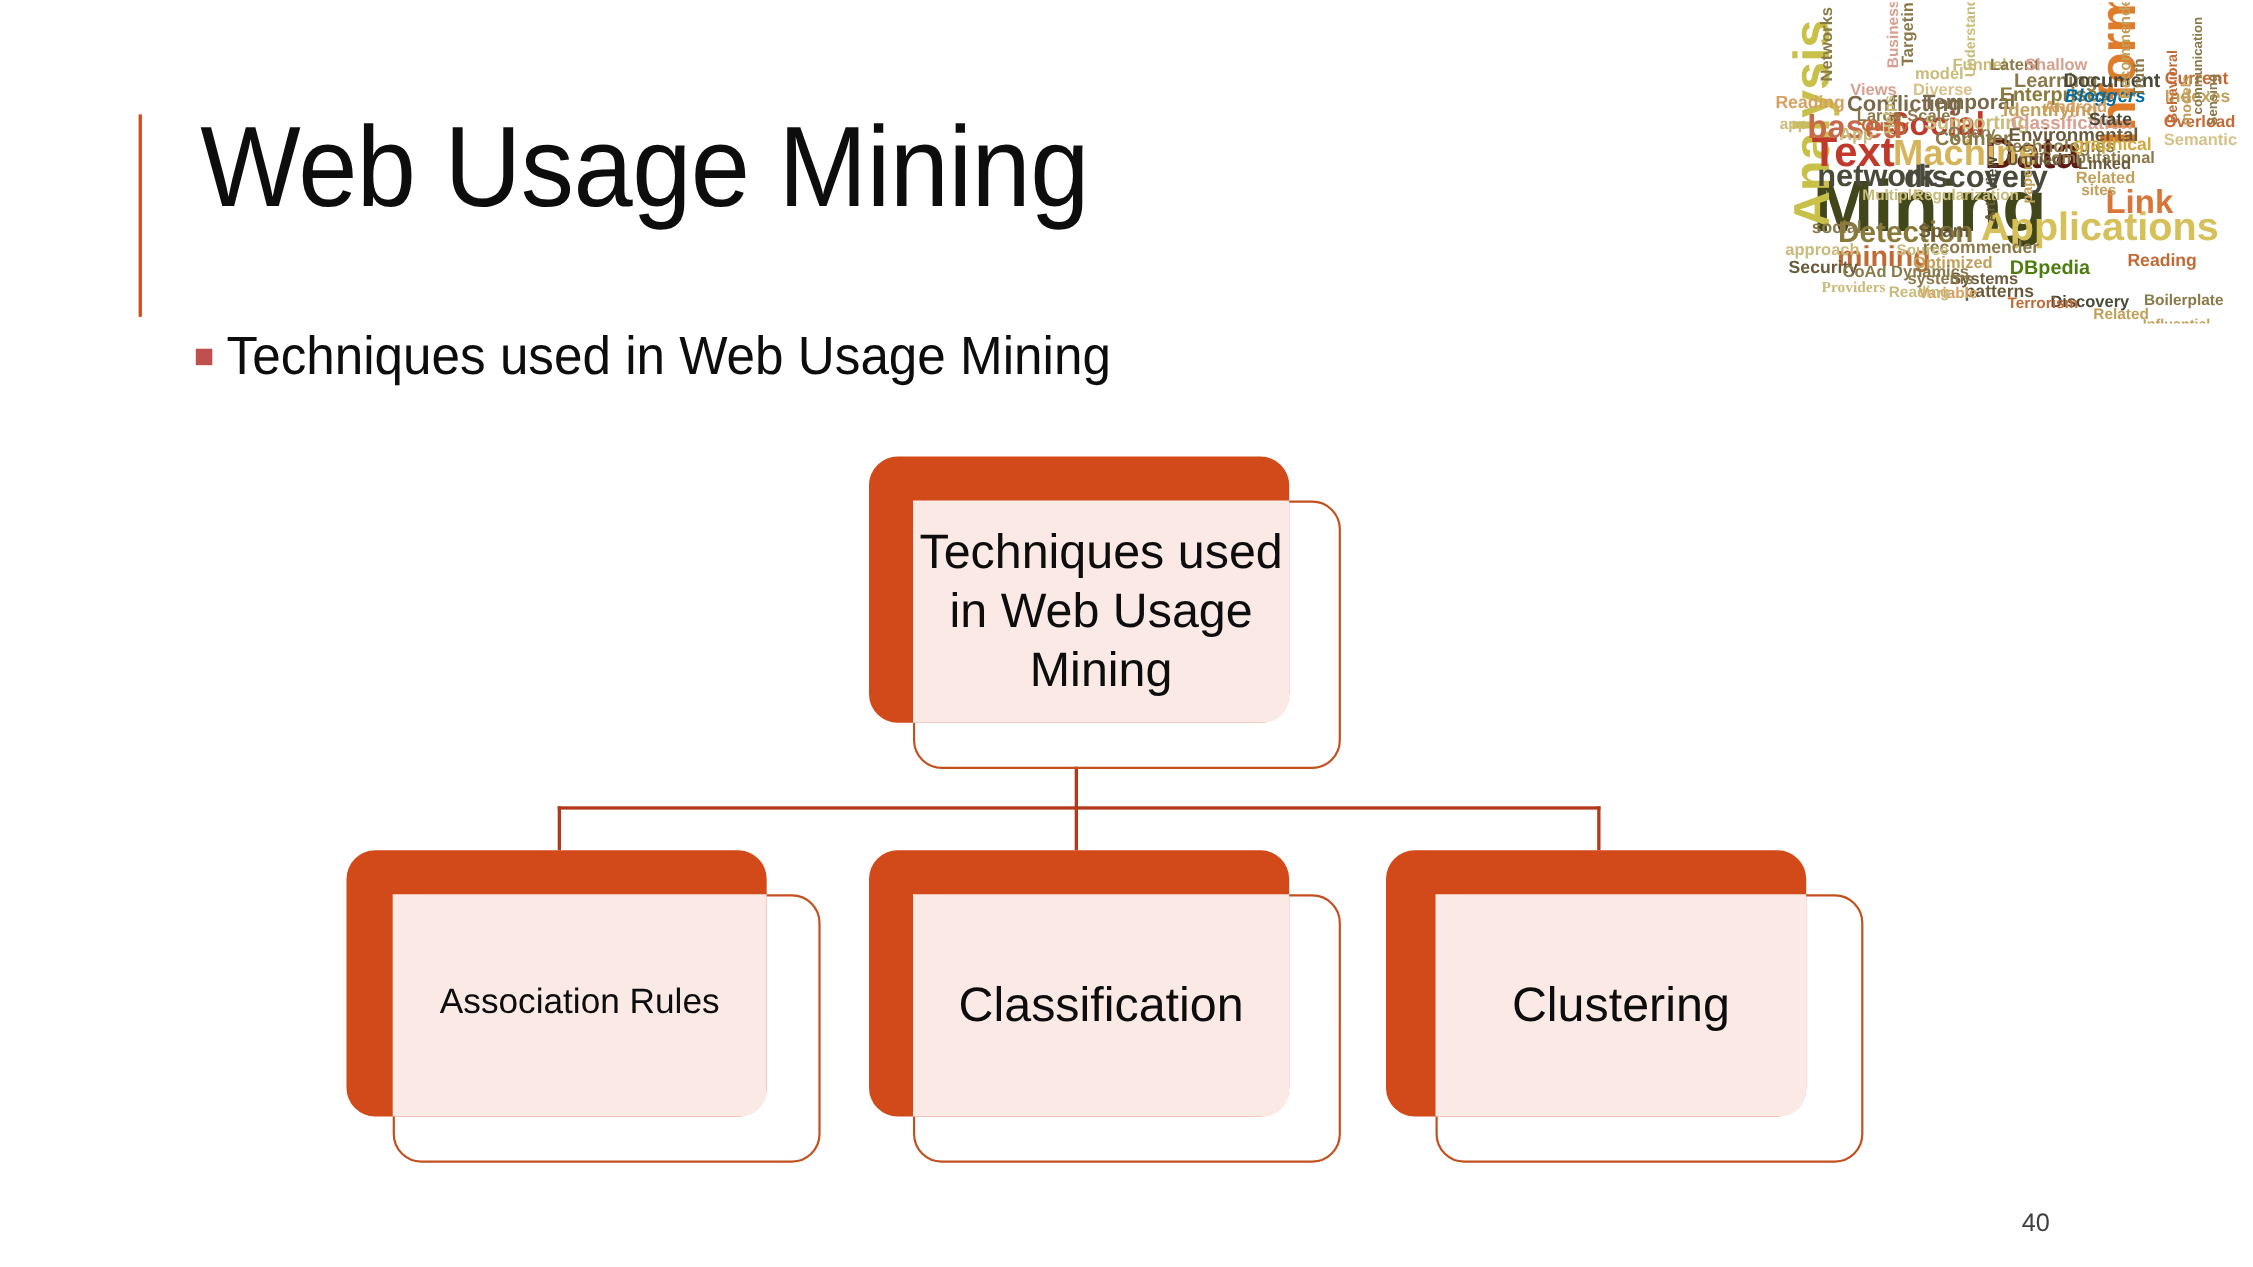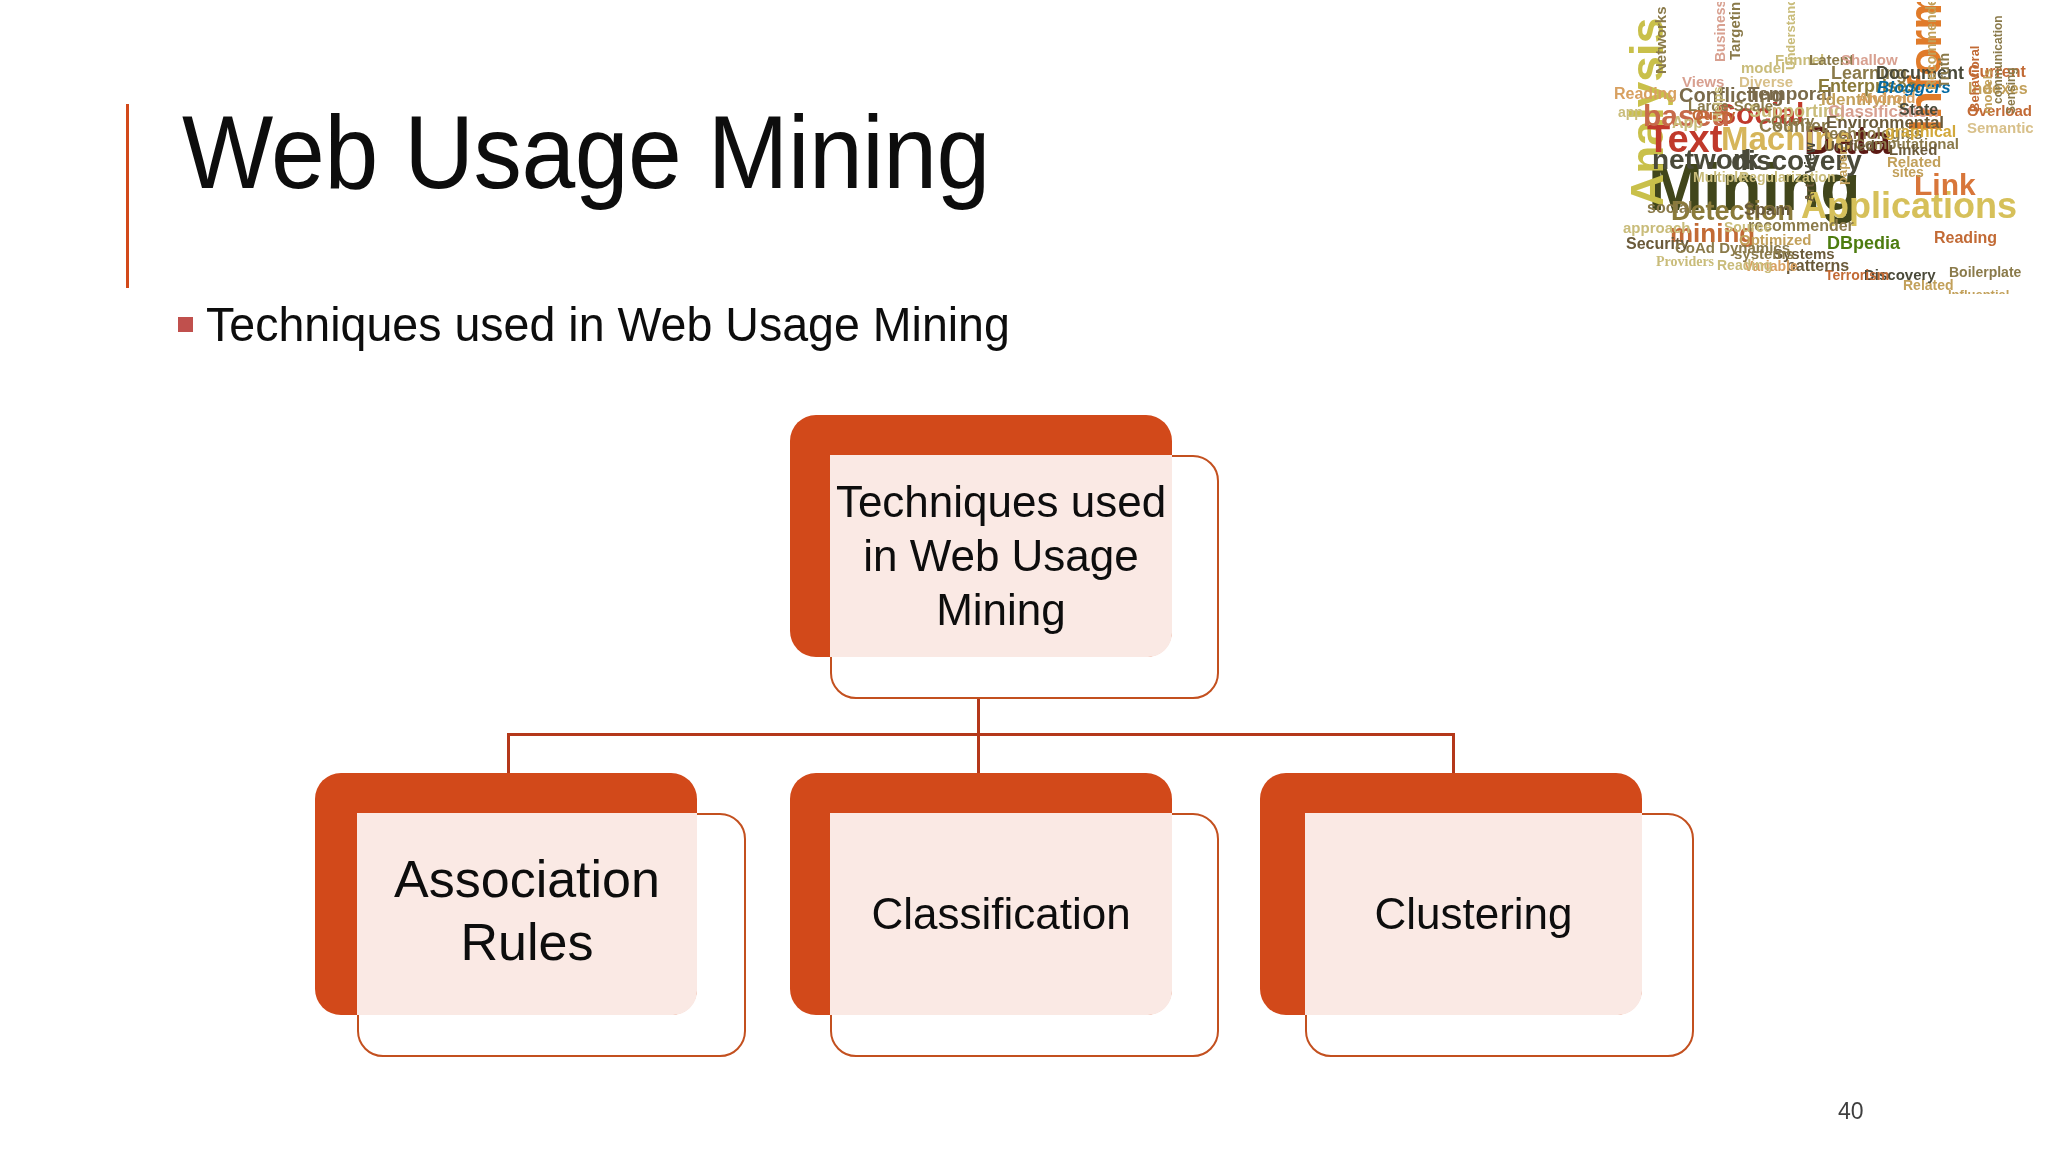--- a/index.html
+++ b/index.html
@@ -259,21 +259,21 @@
       <div class="shadow-box" style="width:382px; height:242px;"></div>
       <div class="outline-box" style="left:40px; top:40px; width:385px; height:240px;"></div>
       <div class="fill-box" style="left:40px; top:40px; width:342px; height:202px;"></div>
       <div class="node-label" style="left:40px; top:40px; width:342px; height:202px; font-size:44px;">Techniques used in Web Usage Mining</div>
     </div>
 
     <div class="node" style="left:315px; top:773px; width:430px; height:285px;">
       <div class="shadow-box" style="width:382px; height:242px;"></div>
       <div class="outline-box" style="left:42px; top:40px; width:385px; height:240px;"></div>
       <div class="fill-box" style="left:42px; top:40px; width:340px; height:202px;"></div>
-      <div class="node-label" style="left:42px; top:40px; width:340px; height:196px; font-size:52px;">Association Rules</div>
+      <div class="node-label" style="left:42px; top:40px; width:340px; height:196px; font-size:32px;">Association Rules</div>
     </div>
 
     <div class="node" style="left:790px; top:773px; width:430px; height:285px;">
       <div class="shadow-box" style="width:382px; height:242px;"></div>
       <div class="outline-box" style="left:40px; top:40px; width:385px; height:240px;"></div>
       <div class="fill-box" style="left:40px; top:40px; width:342px; height:202px;"></div>
       <div class="node-label" style="left:40px; top:40px; width:342px; height:202px; font-size:44px;">Classification</div>
     </div>
 
     <div class="node" style="left:1260px; top:773px; width:430px; height:285px;">

